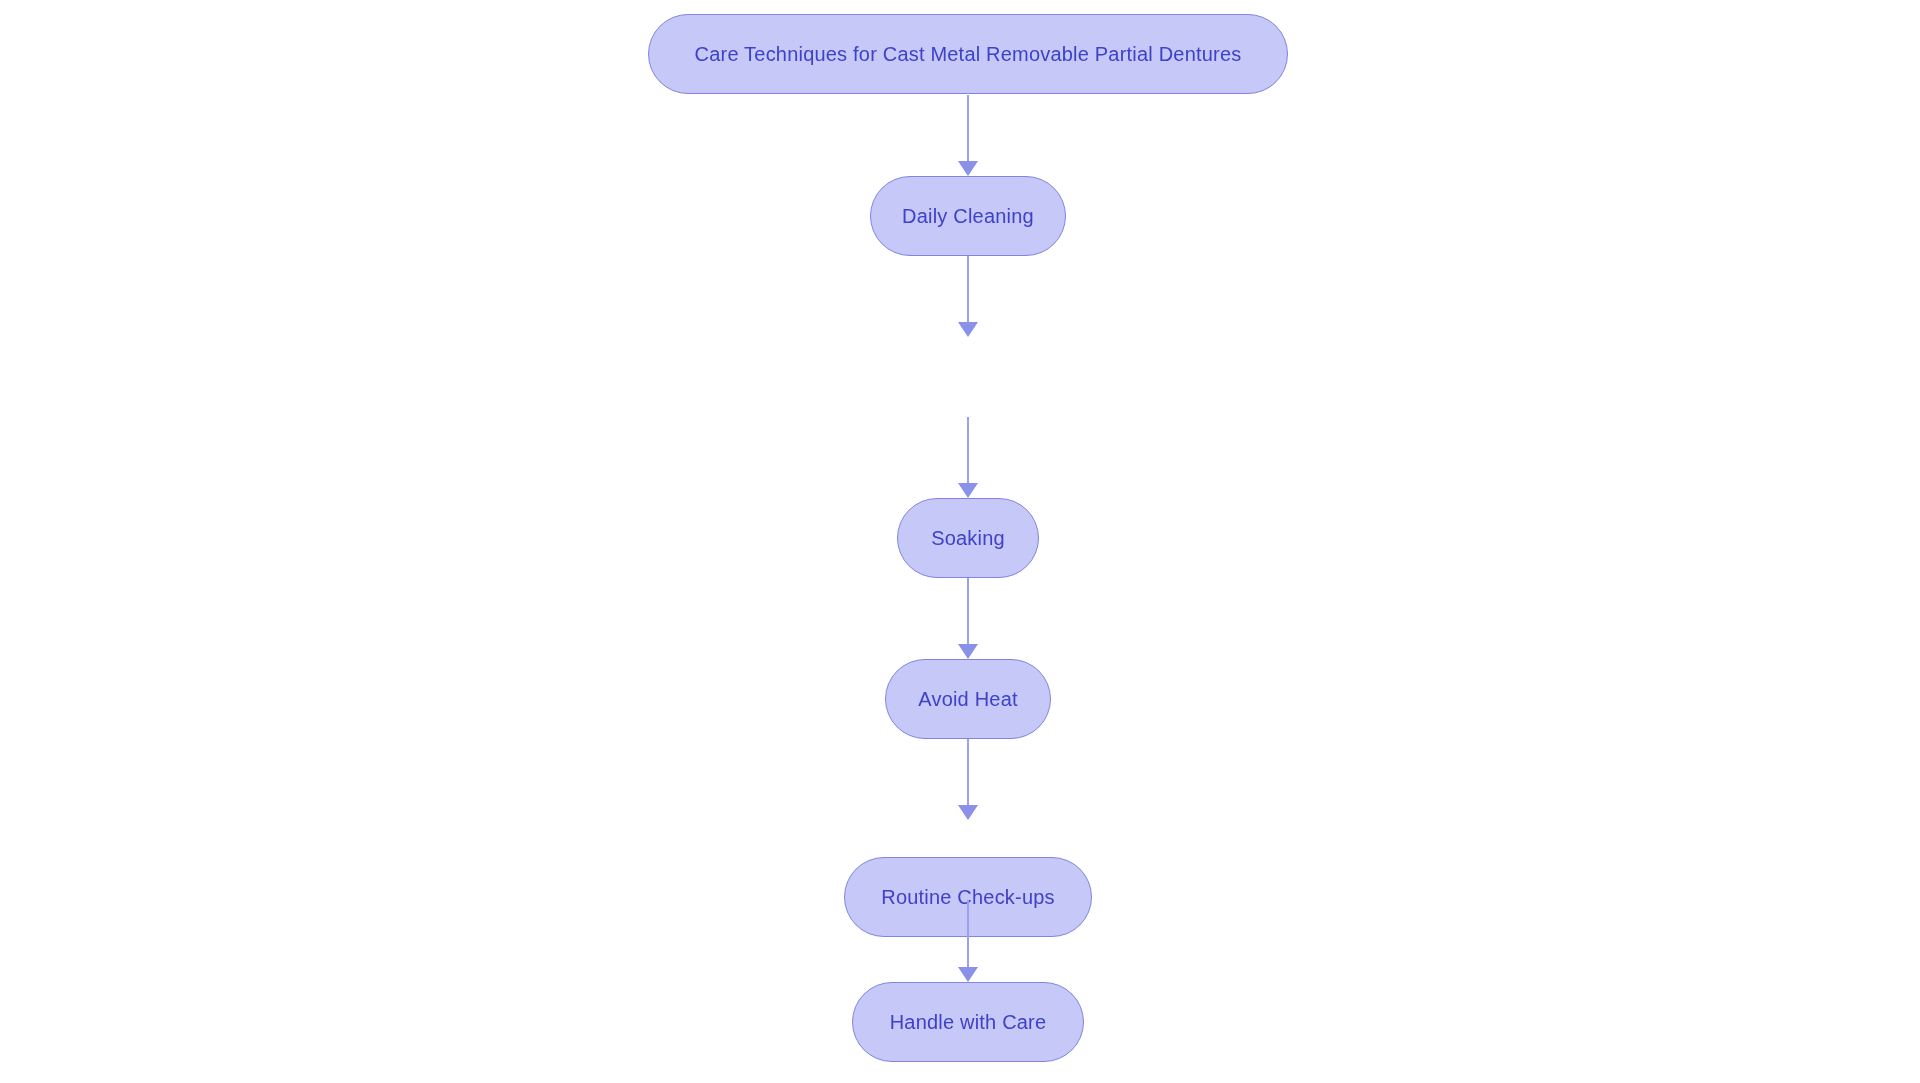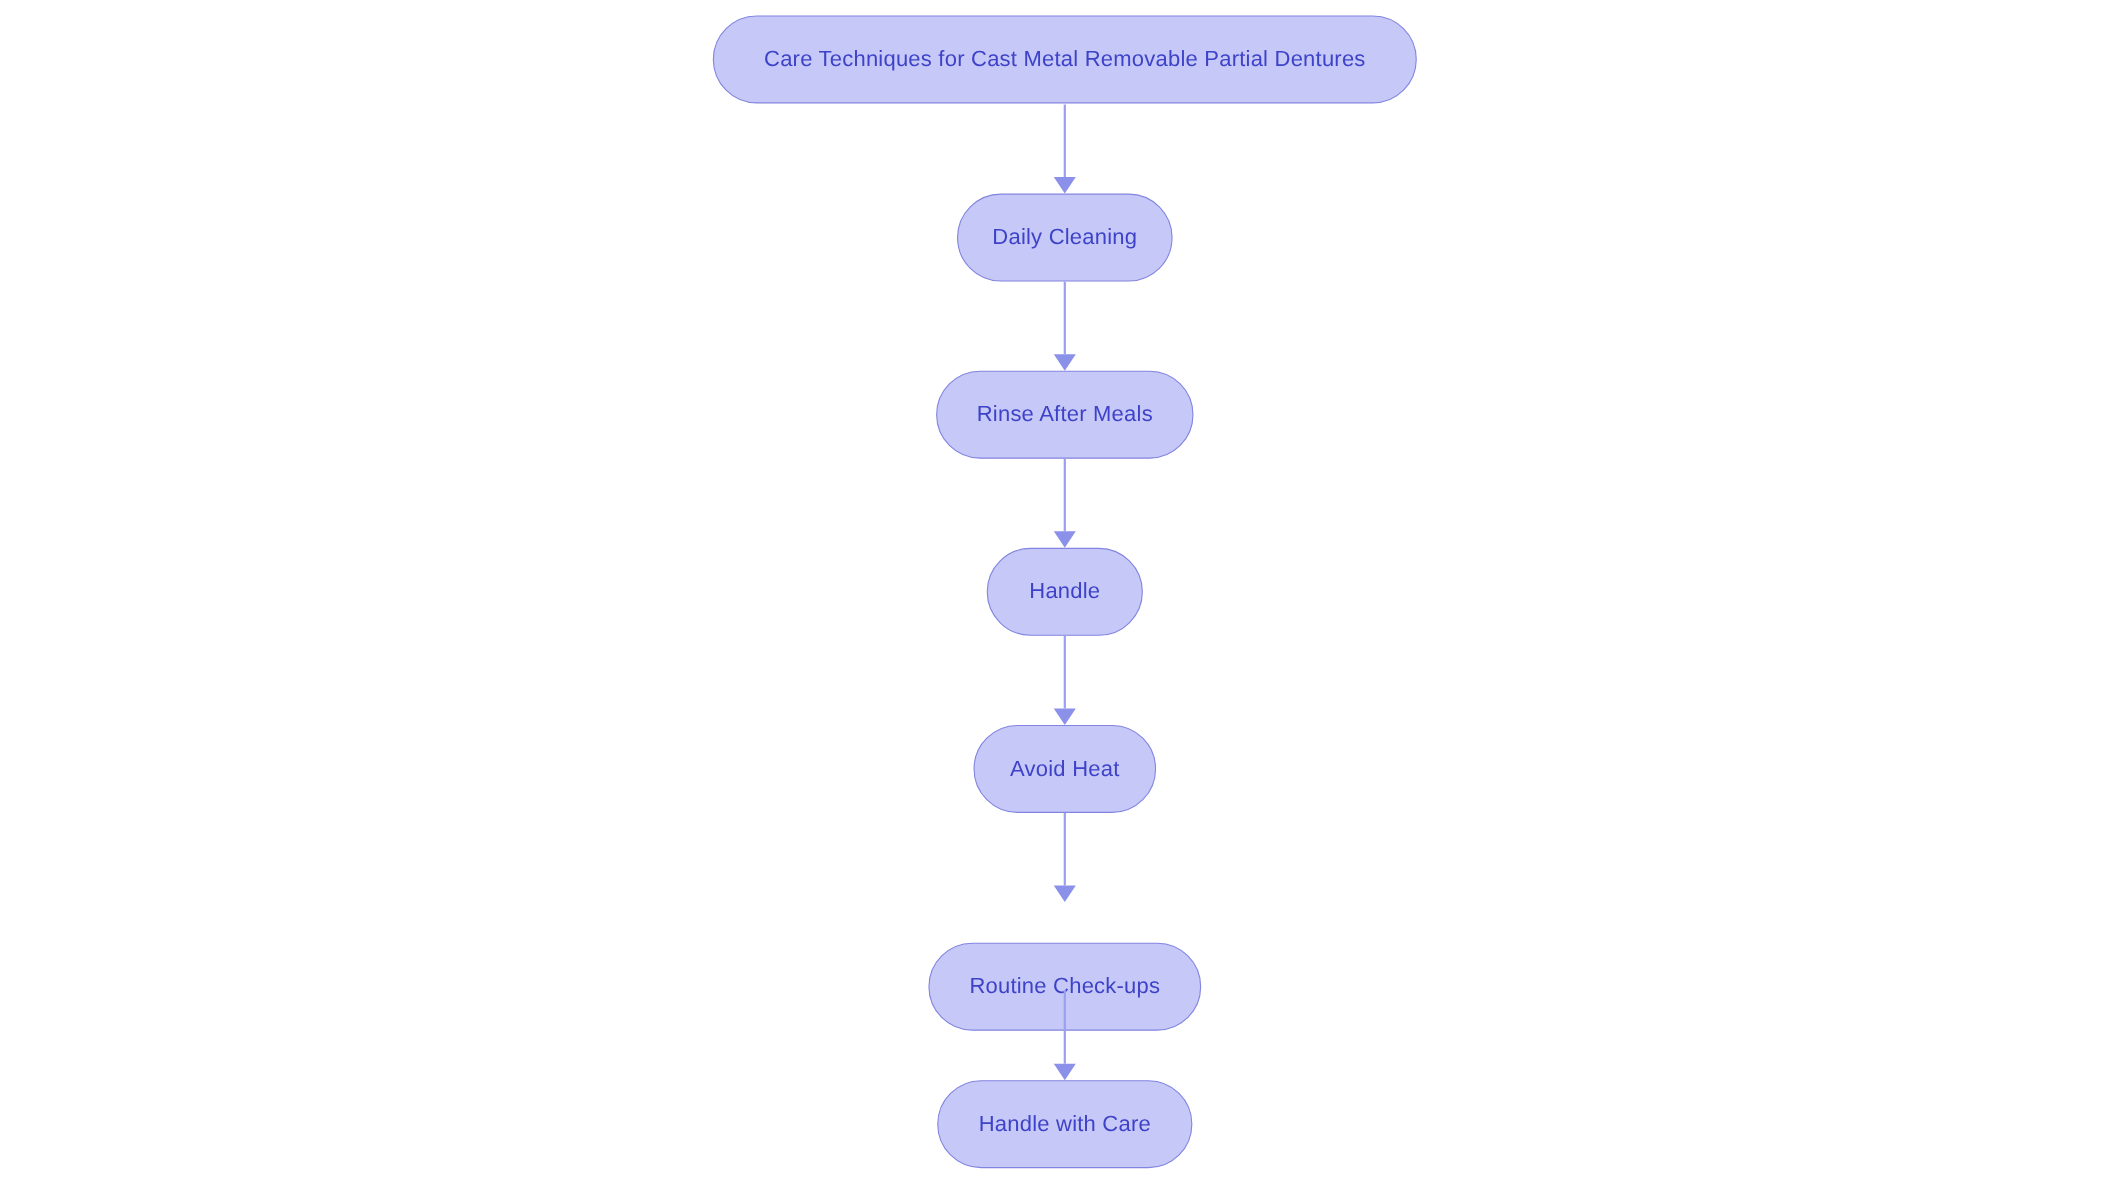--- a/index.html
+++ b/index.html
@@ -85,31 +85,28 @@
 
   <div class="node n1">
     <span>Daily Cleaning</span>
   </div>
 
   <div class="arrow a1">
     <div class="shaft"></div>
     <div class="head"></div>
   </div>
 
-  <div class="node n2">
-    <span>Rinse After Meals</span>
-  </div>
 
   <div class="arrow a2">
     <div class="shaft"></div>
     <div class="head"></div>
   </div>
 
   <div class="node n3">
-    <span>Handle</span>
+    <span>Soaking</span>
   </div>
 
   <div class="arrow a3">
     <div class="shaft"></div>
     <div class="head"></div>
   </div>
 
   <div class="node n4">
     <span>Avoid Heat</span>
   </div>

